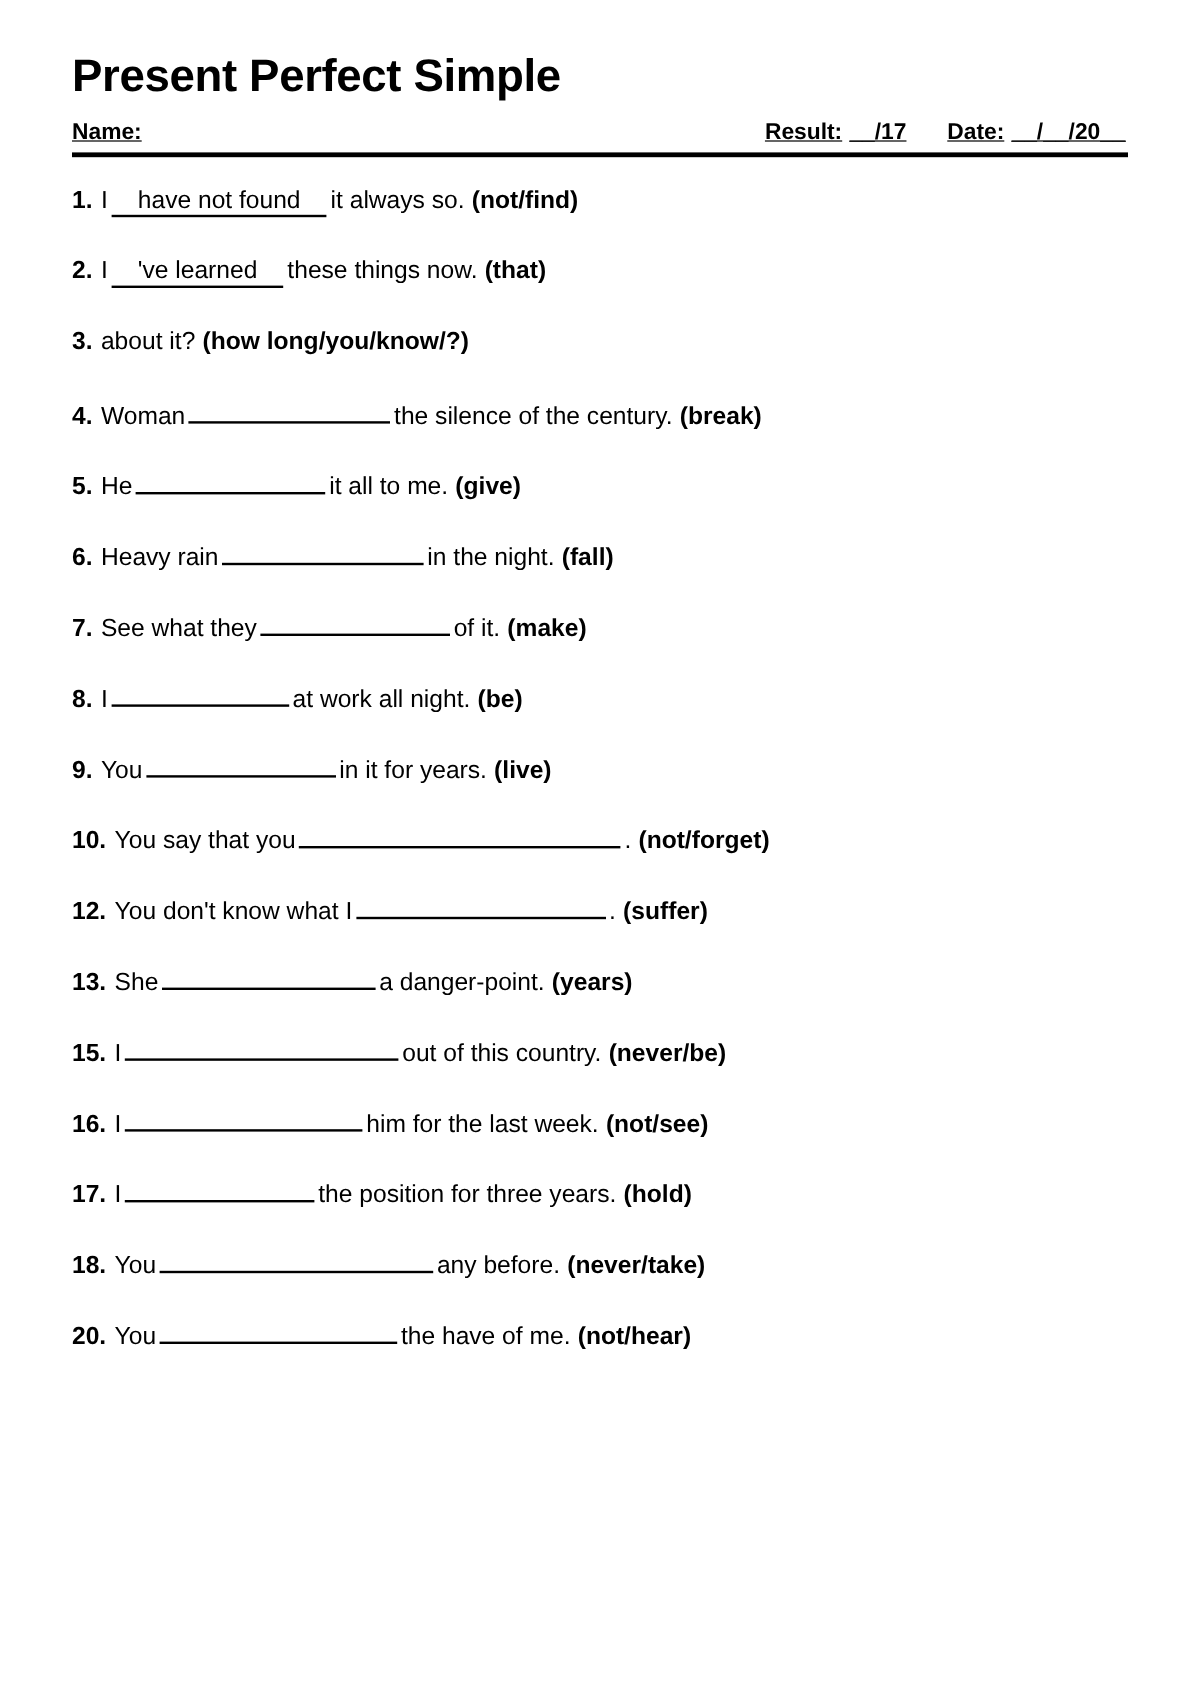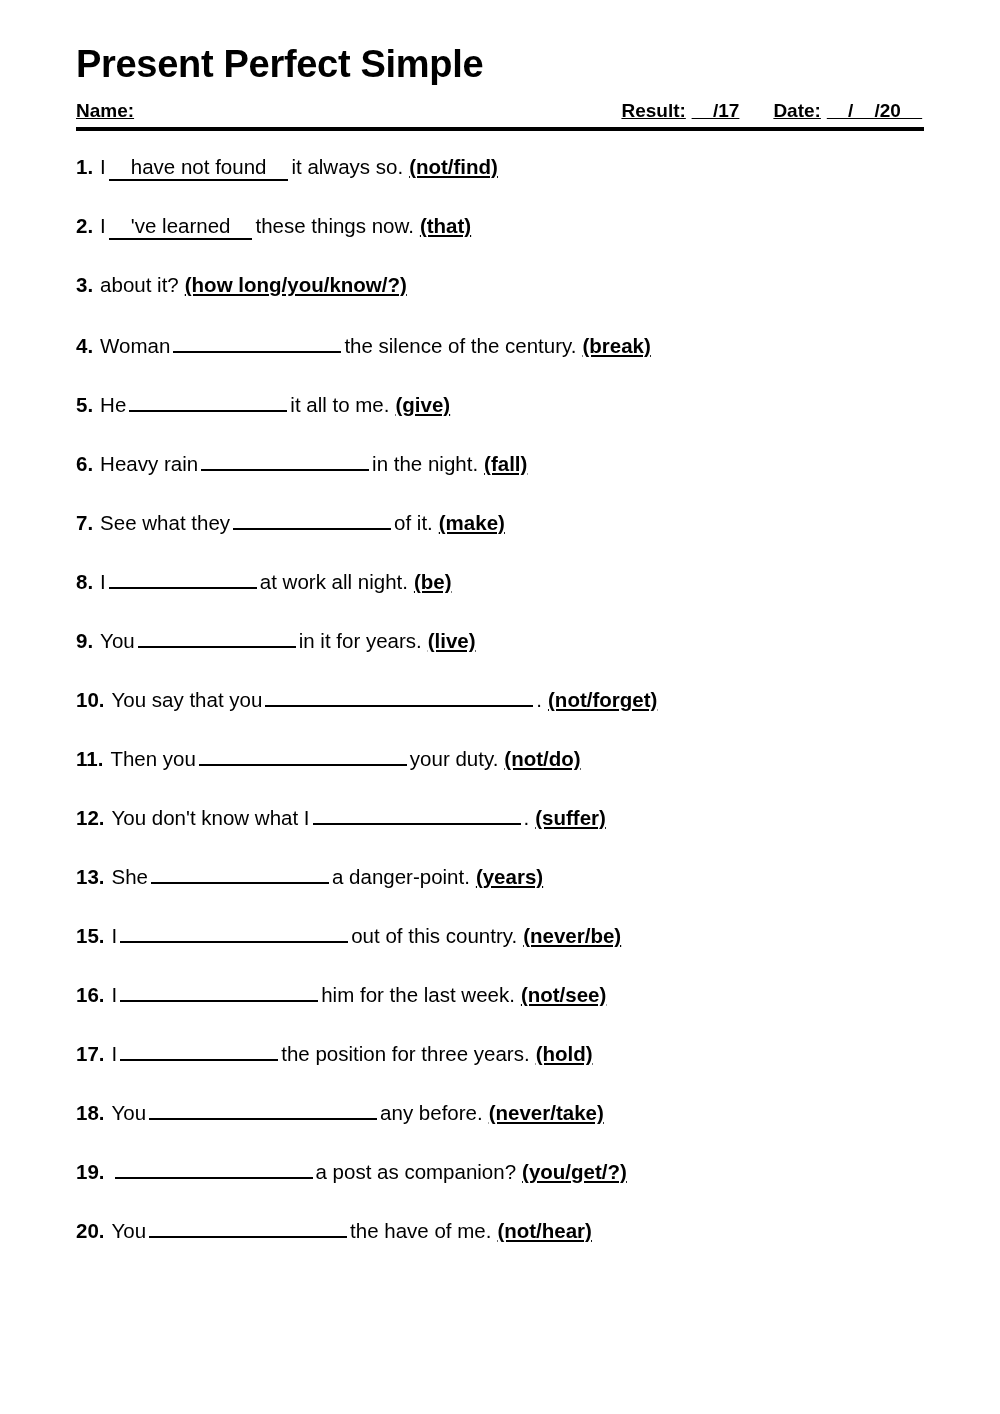--- a/index.html
+++ b/index.html
@@ -12,21 +12,21 @@
     height: 1414px;
     font-family: "Liberation Sans", sans-serif;
     color: #000000;
     -webkit-font-smoothing: antialiased;
   }
   .page {
     position: relative;
     width: 1000px;
     height: 1096px;
     box-sizing: border-box;
-    padding: 0 76px;
+    padding: 0 60px;
     background: #ffffff;
   }
 
   
   .worksheet-title {
     font-size: 38px;
     font-weight: bold;
     letter-spacing: -0.3px;
     margin: 0;
     padding-top: 44px;
@@ -77,21 +77,20 @@
     font-weight: bold;
     margin-right: 7px;
     flex: 0 0 auto;
   }
   .q-seg {
     flex: 0 0 auto;
   }
   .q-hint {
     font-weight: bold;
     flex: 0 0 auto;
-    text-decoration: underline;
   }
   .sp {
     display: inline-block;
     width: 6px;
     flex: 0 0 auto;
   }
 
   
   .blank {
     flex: 0 0 auto;
@@ -202,28 +201,20 @@
       </div>
       <div class="q-row">
         <span class="q-num">10.</span>
         <span class="q-seg">You say that you</span>
         <span class="blank" style="width: 268px;"></span>
         <span class="q-seg">.</span>
         <span class="sp"></span>
         <span class="q-hint">(not/forget)</span>
       </div>
       <div class="q-row">
-        <span class="q-num">11.</span>
-        <span class="q-seg">Then you</span>
-        <span class="blank" style="width: 208px;"></span>
-        <span class="q-seg">your duty.</span>
-        <span class="sp"></span>
-        <span class="q-hint">(not/do)</span>
-      </div>
-      <div class="q-row">
         <span class="q-num">12.</span>
         <span class="q-seg">You don't know what I</span>
         <span class="blank" style="width: 208px;"></span>
         <span class="q-seg">.</span>
         <span class="sp"></span>
         <span class="q-hint">(suffer)</span>
       </div>
       <div class="q-row">
         <span class="q-num">13.</span>
         <span class="q-seg">She</span>
@@ -258,27 +249,20 @@
       </div>
       <div class="q-row">
         <span class="q-num">18.</span>
         <span class="q-seg">You</span>
         <span class="blank" style="width: 228px;"></span>
         <span class="q-seg">any before.</span>
         <span class="sp"></span>
         <span class="q-hint">(never/take)</span>
       </div>
       <div class="q-row">
-        <span class="q-num">19.</span>
-        <span class="blank" style="width: 198px;"></span>
-        <span class="q-seg">a post as companion?</span>
-        <span class="sp"></span>
-        <span class="q-hint">(you/get/?)</span>
-      </div>
-      <div class="q-row">
         <span class="q-num">20.</span>
         <span class="q-seg">You</span>
         <span class="blank" style="width: 198px;"></span>
         <span class="q-seg">the have of me.</span>
         <span class="sp"></span>
         <span class="q-hint">(not/hear)</span>
       </div>
     </div>
 
 </div>

